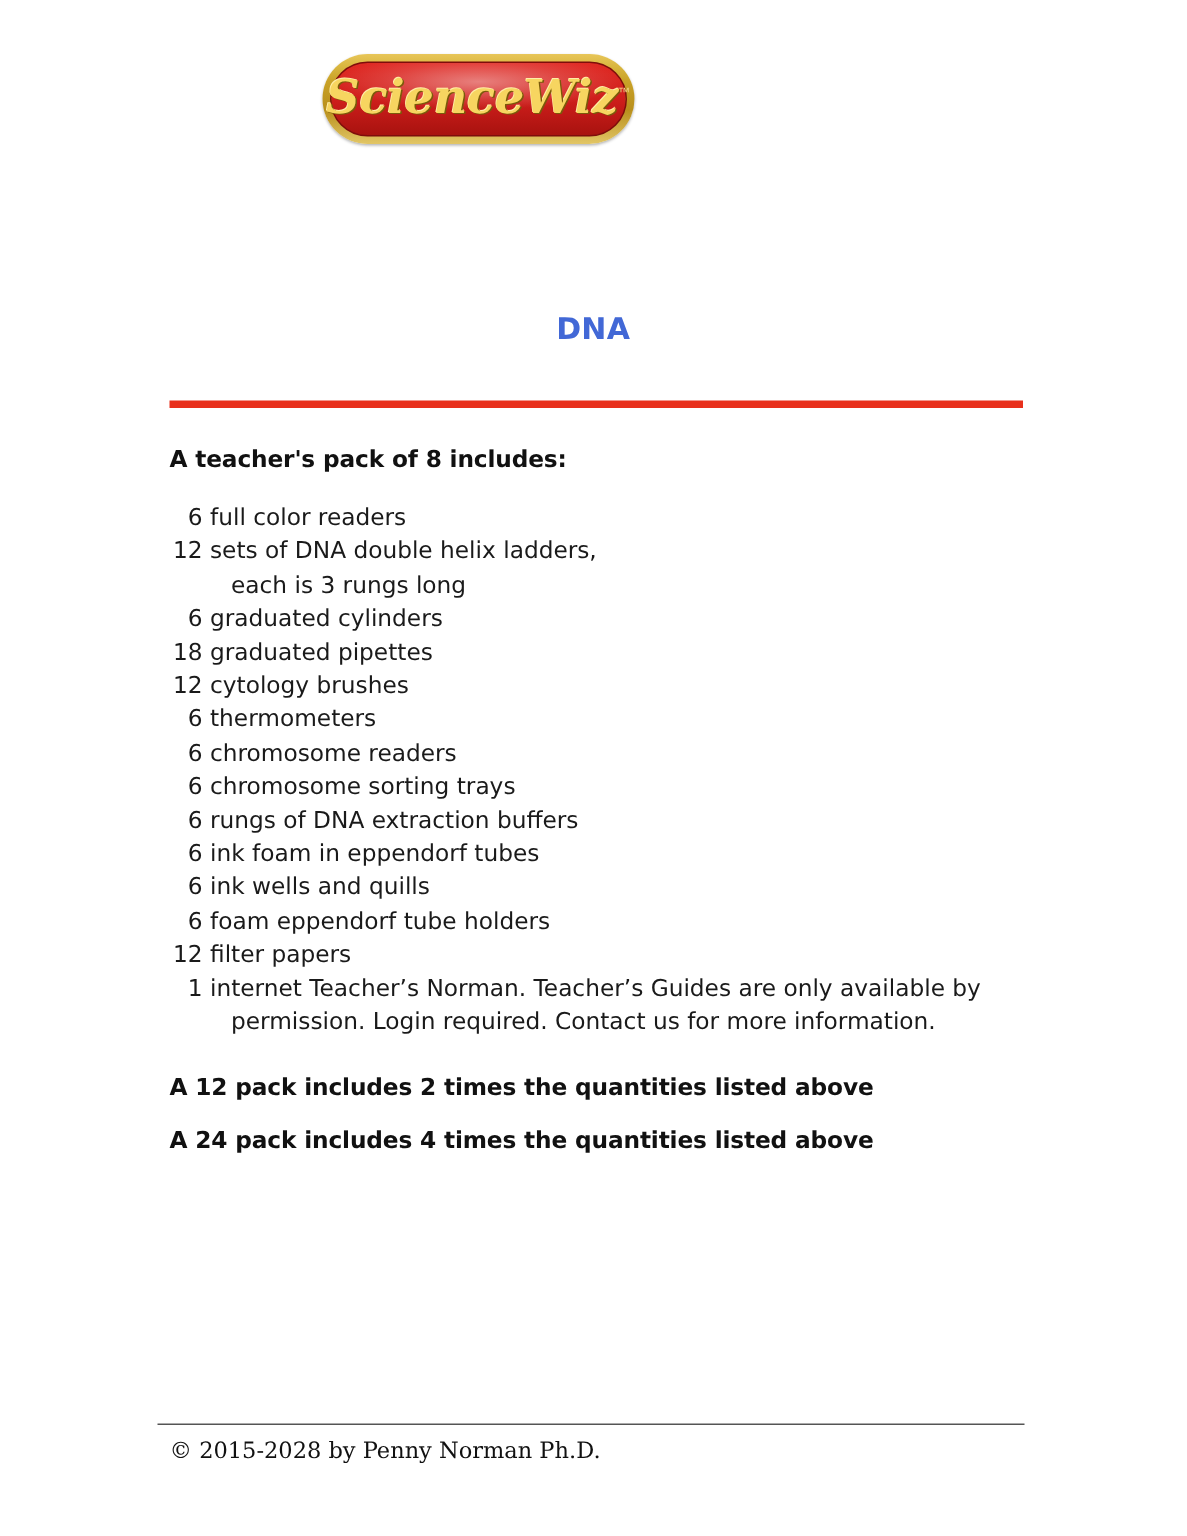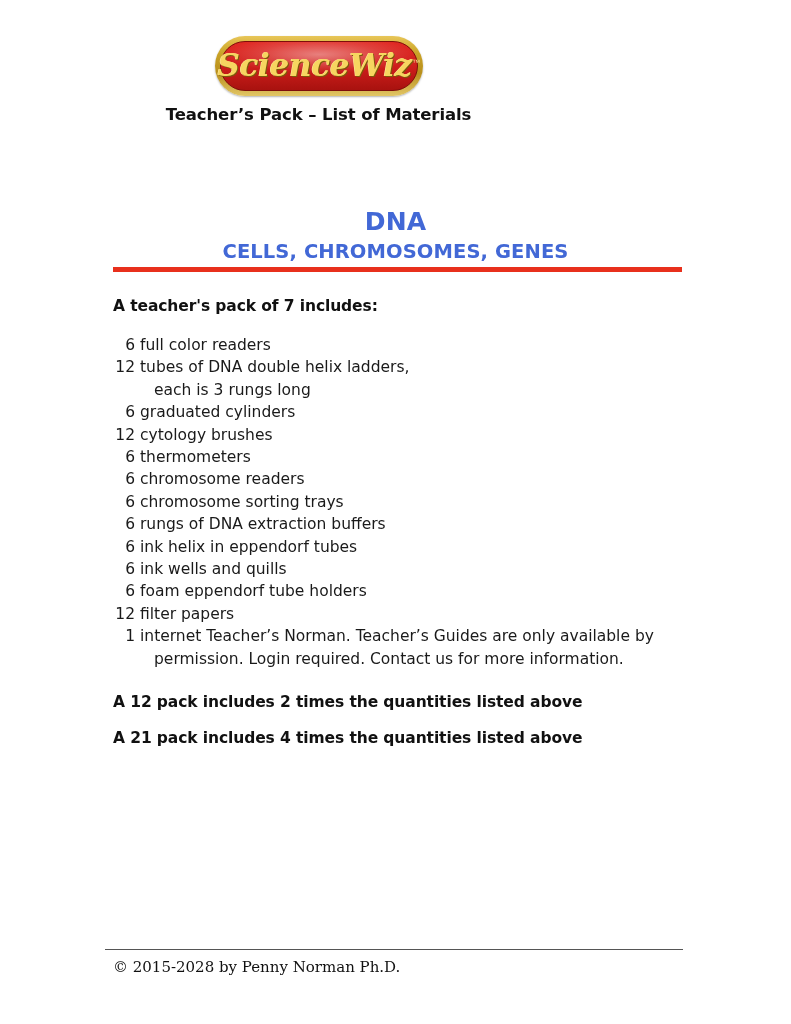--- a/index.html
+++ b/index.html
@@ -111,21 +111,21 @@
   .title-block {
     position: absolute;
     top: 208px;
     left: 0;
     width: 791px;
     text-align: center;
   }
   .doc-title {
     font-family: "DejaVu Sans", sans-serif;
     font-weight: bold;
-    font-size: 25px;
+    font-size: 20px;
     color: #4268d6;
     letter-spacing: 0.2px;
     line-height: 1.12;
   }
   .doc-subtitle {
     margin-top: 5px;
     font-family: "DejaVu Sans", sans-serif;
     font-weight: bold;
     font-size: 19.5px;
     color: #4268d6;
@@ -220,45 +220,47 @@
 <div class="page">
 
   <div class="header">
     <div class="logo-wrap">
       <div class="logo">
         <div class="logo-inner">
           <span class="logo-text"><span>ScienceWiz</span><span class="logo-tm">™</span></span>
         </div>
       </div>
     </div>
-    <div class="header-subtitle">Teacher’s Pack – List of Materials</div>
   </div>
 
   <div class="title-block">
     <div class="doc-title">DNA</div>
-    <div class="doc-subtitle">CELLS, CHROMOSOMES, GENES</div>
   </div>
   <div class="red-rule"></div>
 
   <div class="content">
-    <div class="intro-line">A teacher's pack of 7 includes:</div>
+    <div class="intro-line">A teacher's pack of 8 includes:</div>
 
     <div class="materials-list">
         <div class="mat-row">
           <span class="mat-qty">6</span>
           <span class="mat-label">full color readers</span>
         </div>
         <div class="mat-row">
           <span class="mat-qty">12</span>
-          <span class="mat-label">tubes of DNA double helix ladders,</span>
+          <span class="mat-label">sets of DNA double helix ladders,</span>
         </div>
         <div class="mat-cont">each is 3 rungs long</div>
         <div class="mat-row">
           <span class="mat-qty">6</span>
           <span class="mat-label">graduated cylinders</span>
+        </div>
+        <div class="mat-row">
+          <span class="mat-qty">18</span>
+          <span class="mat-label">graduated pipettes</span>
         </div>
         <div class="mat-row">
           <span class="mat-qty">12</span>
           <span class="mat-label">cytology brushes</span>
         </div>
         <div class="mat-row">
           <span class="mat-qty">6</span>
           <span class="mat-label">thermometers</span>
         </div>
         <div class="mat-row">
@@ -268,21 +270,21 @@
         <div class="mat-row">
           <span class="mat-qty">6</span>
           <span class="mat-label">chromosome sorting trays</span>
         </div>
         <div class="mat-row">
           <span class="mat-qty">6</span>
           <span class="mat-label">rungs of DNA extraction buffers</span>
         </div>
         <div class="mat-row">
           <span class="mat-qty">6</span>
-          <span class="mat-label">ink helix in eppendorf tubes</span>
+          <span class="mat-label">ink foam in eppendorf tubes</span>
         </div>
         <div class="mat-row">
           <span class="mat-qty">6</span>
           <span class="mat-label">ink wells and quills</span>
         </div>
         <div class="mat-row">
           <span class="mat-qty">6</span>
           <span class="mat-label">foam eppendorf tube holders</span>
         </div>
         <div class="mat-row">
@@ -291,20 +293,20 @@
         </div>
         <div class="mat-row">
           <span class="mat-qty">1</span>
           <span class="mat-label">internet Teacher’s Norman. Teacher’s Guides are only available by</span>
         </div>
         <div class="mat-cont">permission. Login required.  Contact us for more information.</div>
       </div>
 
     <div class="pack-notes">
         <div class="pack-note">A 12 pack includes 2 times the quantities listed above</div>
-        <div class="pack-note">A 21 pack includes 4 times the quantities listed above</div>
+        <div class="pack-note">A 24 pack includes 4 times the quantities listed above</div>
       </div>
   </div>
 
   <div class="footer-rule"></div>
   <div class="footer-text">© 2015-2028 by Penny Norman Ph.D.</div>
 
 </div>
 
 </body></html>

